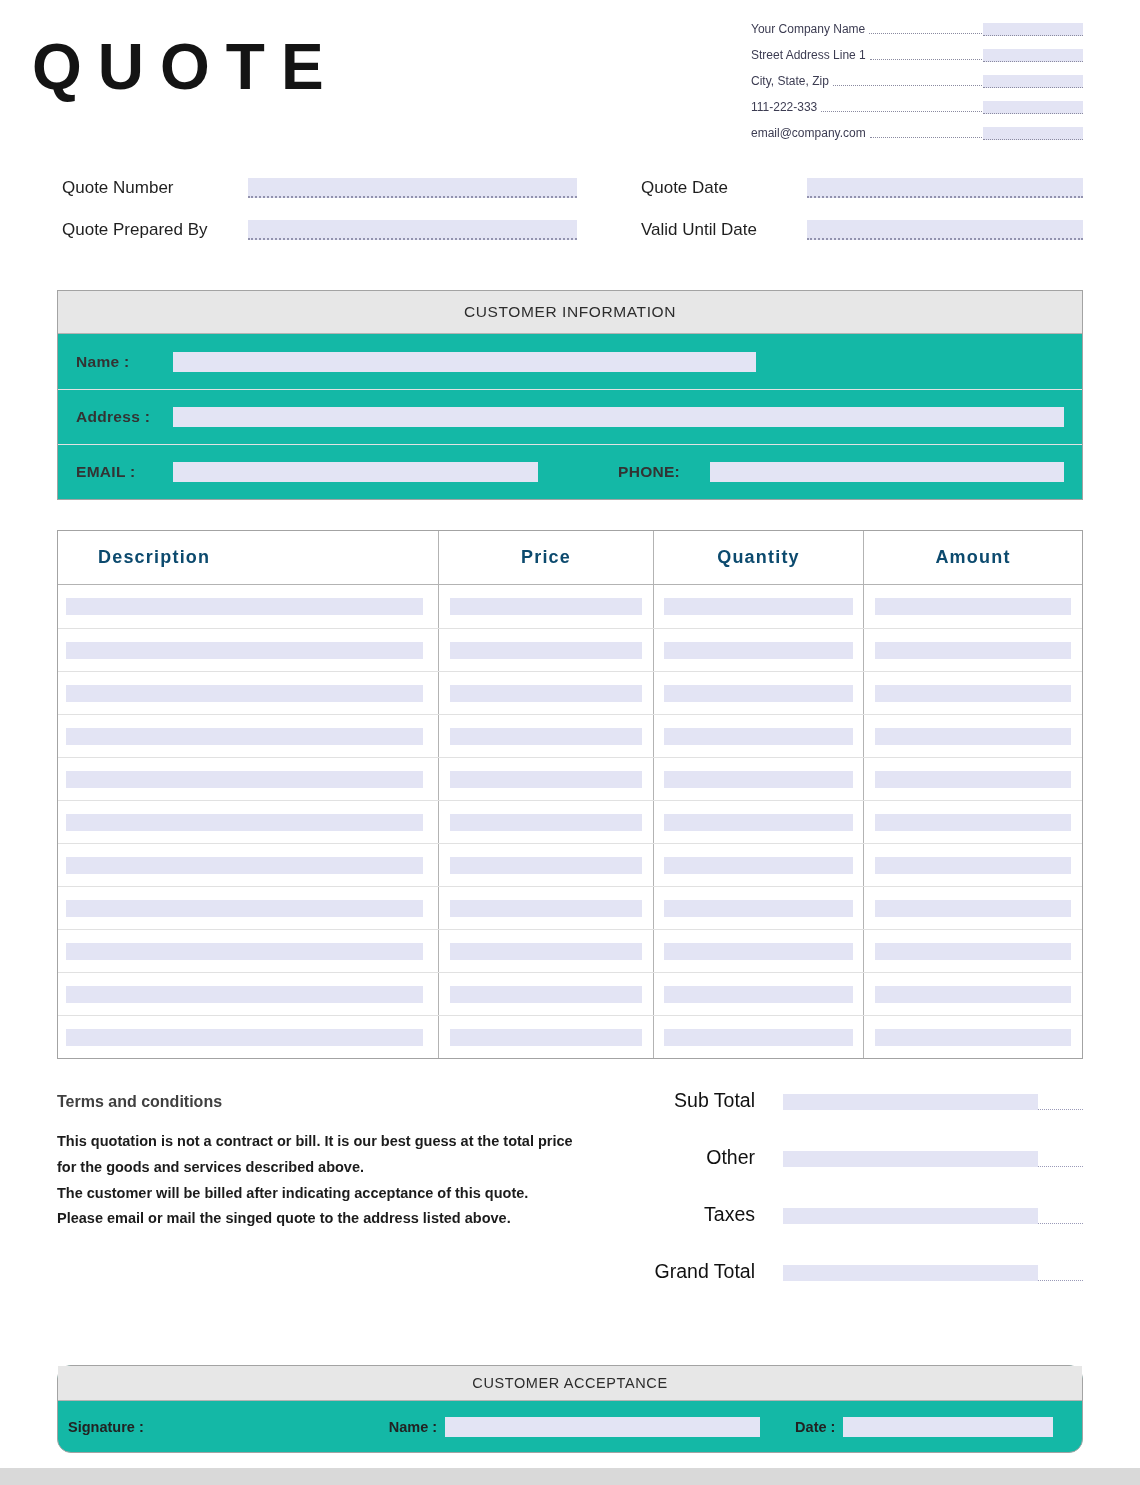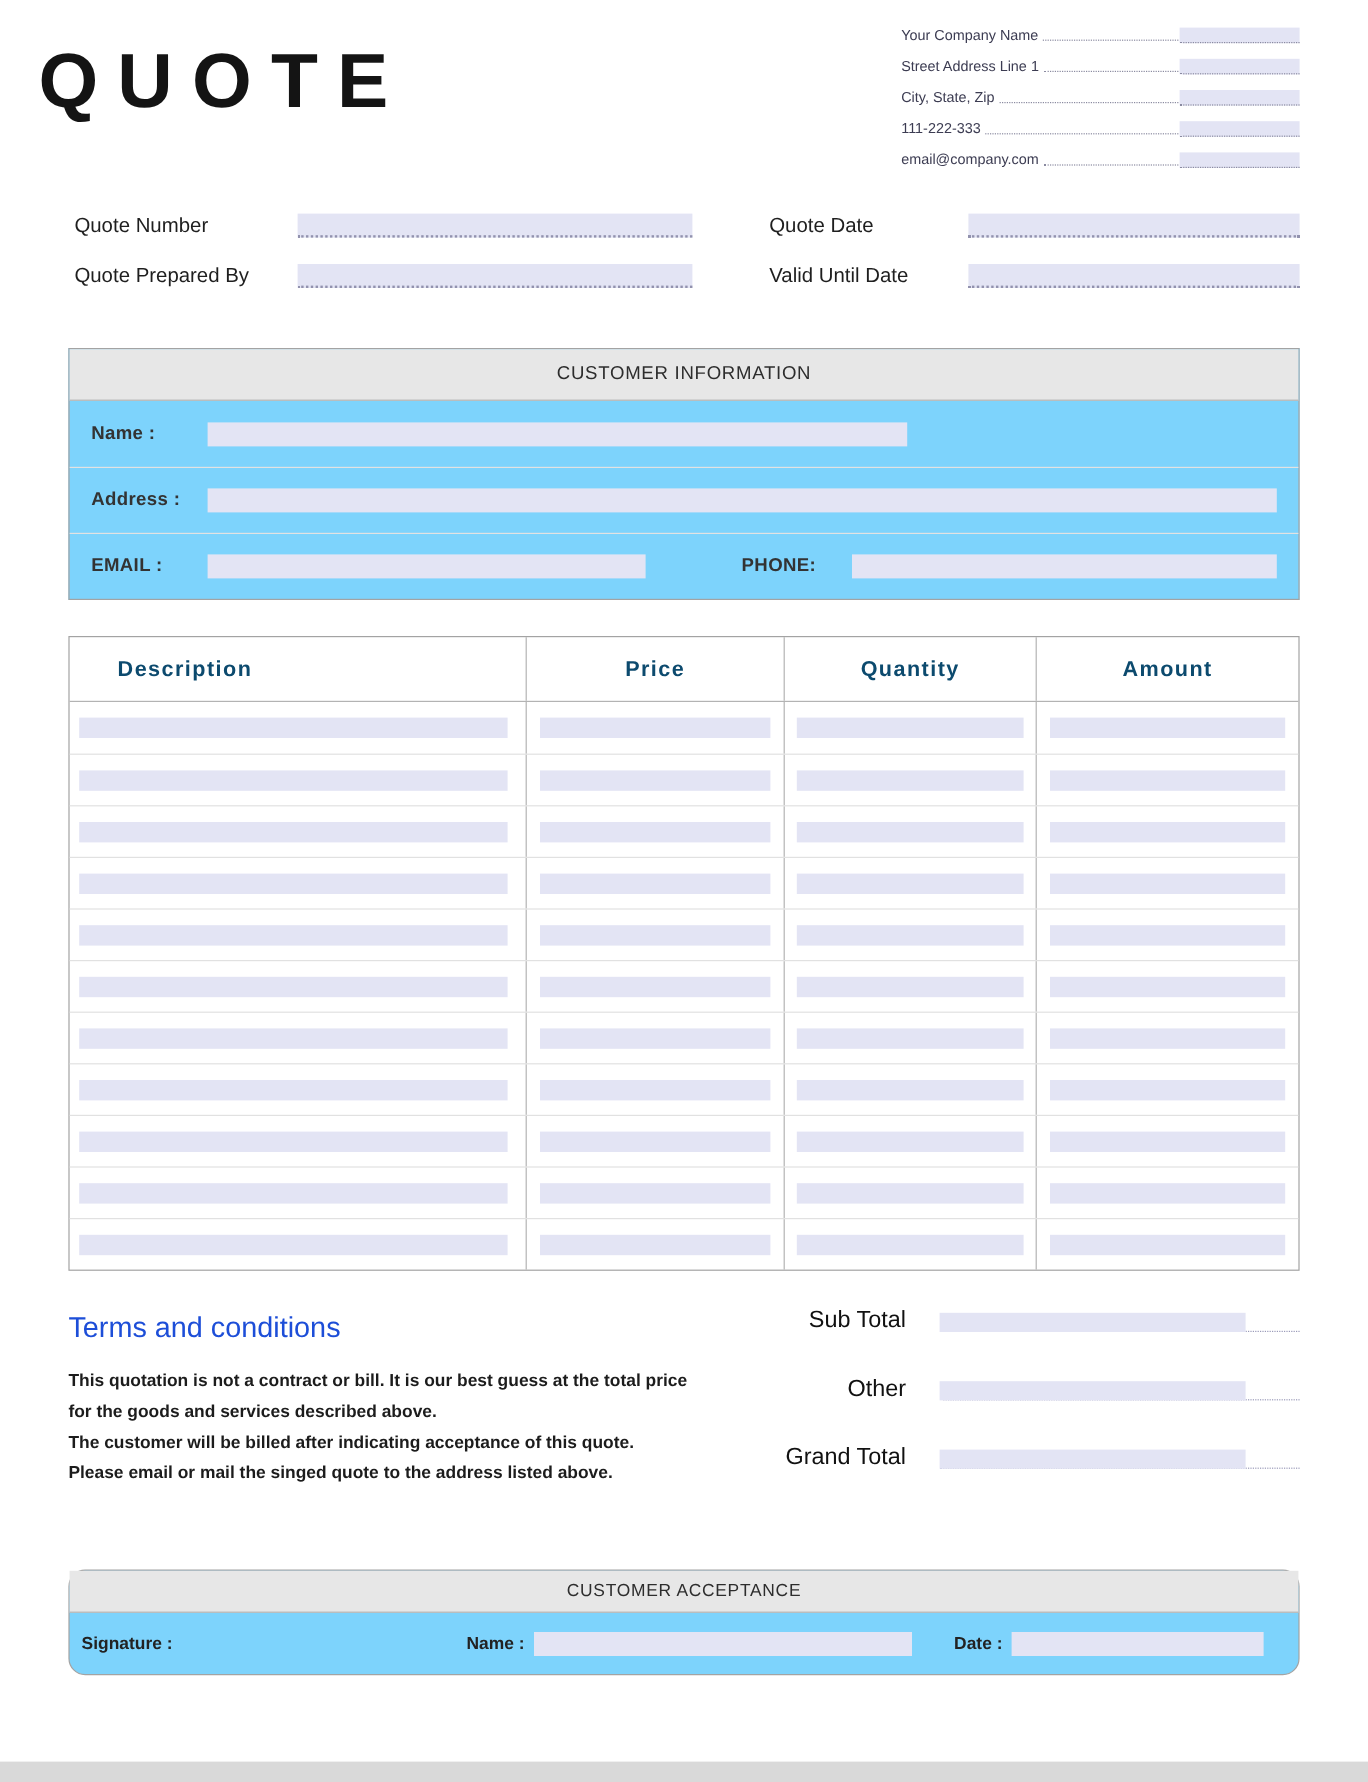--- a/index.html
+++ b/index.html
@@ -25,21 +25,21 @@
   .meta{margin:26px 57px 0 62px;}
   .meta-row{display:flex;justify-content:space-between;margin-bottom:22px;}
   .meta-cell{display:flex;align-items:center;}
   .meta-cell.left{width:515px;}
   .meta-cell.right{width:442px;}
   .m-label{font-size:17px;color:#1f1f1f;}
   .meta-cell.left .m-label{width:186px;flex:none;}
   .meta-cell.right .m-label{width:166px;flex:none;}
   .m-field{flex:1;height:20px;background:var(--field-fill);border-bottom:2px dotted #9292ae;}
   
-  .box{margin:0 57px;border:1px solid #a3a3a3;background:#7dd3fc;}
+  .box{margin:0 57px;border:1px solid #a3a3a3;background:#14b8a6;}
   .box-header{background:var(--section-header-fill);text-align:center;font-size:15.5px;letter-spacing:.6px;color:#2d2d2d;padding:12px 0;border-bottom:1px solid #b3b3b3;}
   .customer{margin-top:50px;}
   .ci-row{display:flex;align-items:center;height:55px;padding:0 18px;}
   .ci-row + .ci-row{border-top:1px solid #e2e2e2;}
   .ci-label{font-size:15.5px;font-weight:600;color:#333;width:97px;flex:none;letter-spacing:.3px;}
   .ci-field{height:20px;background:var(--field-fill);}
   .name-f{width:583px;}
   .address-f{flex:1;}
   .email-f{width:365px;}
   .phone-l{margin-left:80px;width:92px;}
@@ -53,21 +53,21 @@
   .ih + .ih,.ic + .ic{border-left:1px solid #b3b3b3;}
   .items-row{height:43px;}
   .items-row + .items-row{border-top:1px solid #e1e1e1;}
   .ic{height:100%;display:flex;align-items:center;justify-content:center;}
   .ic.desc{justify-content:flex-start;padding-left:8px;}
   .bar{height:17px;background:var(--field-fill);width:90%;display:block;}
   .ic.desc .bar{width:96%;}
   
   .bottom{display:flex;justify-content:space-between;margin:28px 57px 0 57px;}
   .terms{width:545px;}
-  .terms h2{font-size:24px;font-weight:400;color:#1d4ed8;margin:6px 0 18px 0;}
+  .terms h2{font-size:16px;font-weight:700;color:#404040;margin:6px 0 18px 0;}
   .terms p{font-size:14.5px;font-weight:600;color:#1c1c1c;line-height:1.78;margin:0;max-width:530px;}
   .totals{width:440px;padding-top:2px;}
   .t-row{display:flex;align-items:center;justify-content:flex-end;margin-bottom:34px;}
   .t-label{font-size:19.5px;color:#111;margin-right:28px;white-space:nowrap;}
   .t-row.grand .t-label{font-weight:400;}
   .t-field{width:300px;height:18px;border-bottom:1.5px dotted #9a9ab8;display:block;}
   .t-fill{display:block;width:255px;height:16px;background:var(--field-fill);margin-top:2px;}
   
   .acceptance{margin-top:48px;border-radius:14px;}
   .box-header.small{font-size:14.5px;padding:9px 0;}
@@ -354,20 +354,26 @@
       <span class="t-field">
           <span class="t-fill"></span>
         </span>
     </div>
     <div class="t-row">
       <span class="t-label">Other</span>
       <span class="t-field">
           <span class="t-fill"></span>
         </span>
     </div>
+    <div class="t-row">
+      <span class="t-label">Taxes</span>
+      <span class="t-field">
+          <span class="t-fill"></span>
+        </span>
+    </div>
     <div class="t-row grand">
       <span class="t-label">Grand Total</span>
       <span class="t-field">
           <span class="t-fill"></span>
         </span>
     </div>
   </div>
 </section>
 
 <section class="box acceptance">

